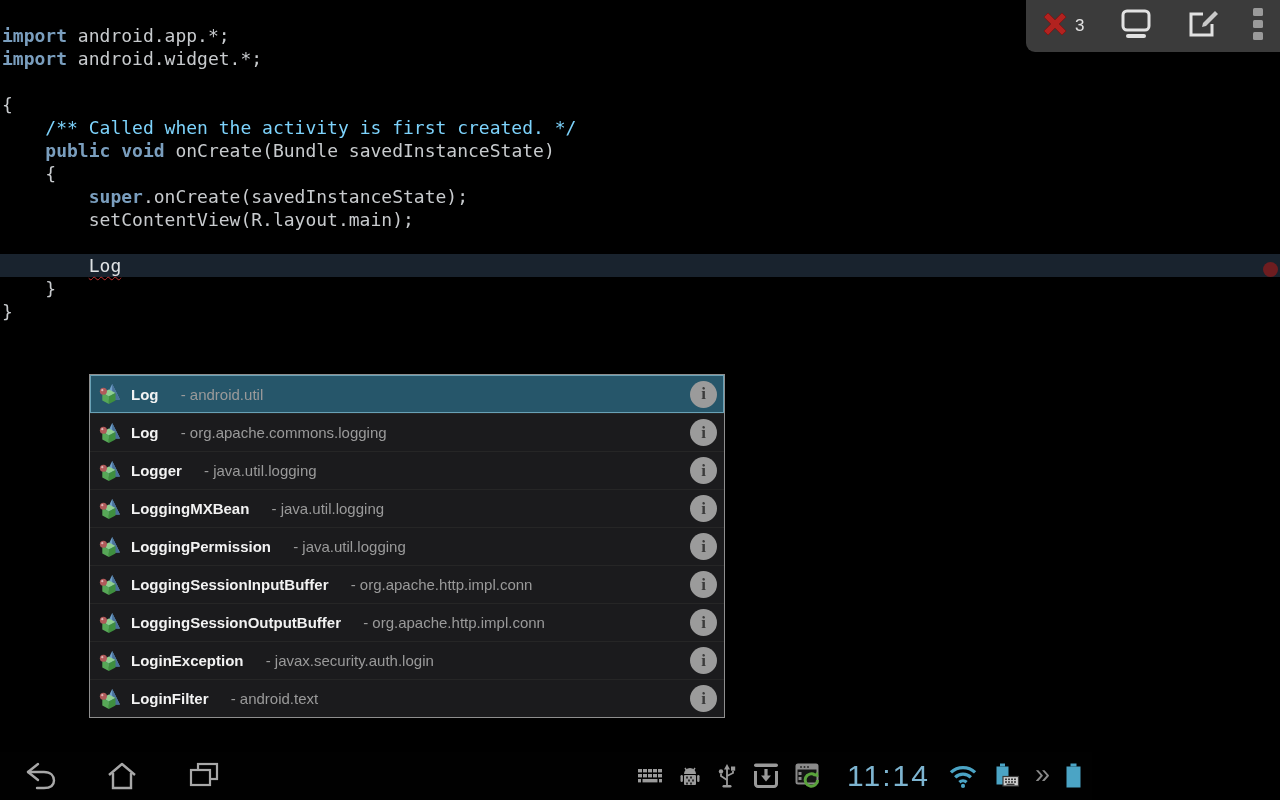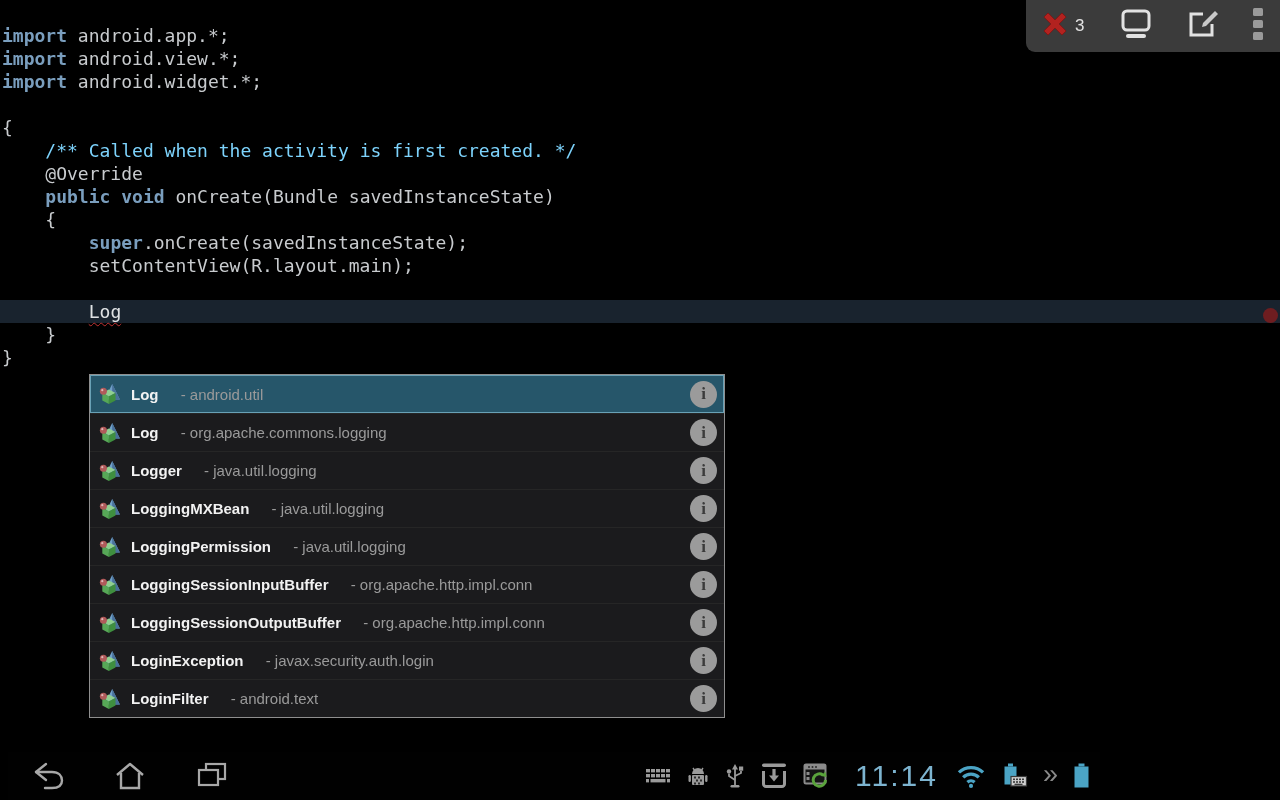--- a/index.html
+++ b/index.html
@@ -34,43 +34,41 @@
   .ac-row + .ac-row{border-top:1px solid #262626;}
   .ac-row.selected{background:#26566a;box-shadow:inset 0 0 0 1px #69a1b6;border-top:none;}
   .ac-icon{width:24px;height:22px;display:inline-flex;align-items:center;}
   .ac-name{color:#f2f2f2;font-weight:bold;font-size:15px;margin-left:8px;white-space:pre;}
   .ac-pkg{color:#9a9a9a;font-size:15px;margin-left:18px;white-space:pre;}
   .ac-info{margin-left:auto;width:27px;height:27px;border-radius:50%;background:#9b9b9b;
     display:flex;align-items:center;justify-content:center;cursor:pointer;}
   .ac-info-i{color:#3b3b3b;font-weight:bold;font-size:17px;font-family:"Liberation Serif",serif;}
 
   
-  .system-bar{position:absolute;left:8px;bottom:0;width:1092px;height:48px;background:#010101;
+  .system-bar{position:absolute;left:0;bottom:0;width:1092px;height:48px;background:#010101;
     display:flex;align-items:center;}
   .nav-group{display:flex;align-items:center;gap:46px;padding-left:22px;}
   .nav-btn{width:36px;height:34px;display:flex;align-items:center;justify-content:center;cursor:pointer;}
   .status-group{margin-left:auto;display:flex;align-items:center;gap:15px;padding-right:10px;}
   .status-ic{display:flex;align-items:center;justify-content:center;cursor:pointer;}
   .clock{color:#7db4d0;font-size:30px;font-weight:200;letter-spacing:2px;margin:0 4px 0 10px;}
   .chevrons{color:#8a8a8a;font-size:27px;line-height:20px;margin-top:-4px;}
 </style>
 </head>
 <body>
 
 <div class="screen">
 
   <div class="editor">
     <div class="code-lines">
         <div class="code-line"><span class="seg kw">import</span><span class="seg pl"> android.app.*;</span></div>
-        <div class="code-line"><span class="seg kw">import</span><span class="seg pl"> android.view.*;</span></div>
         <div class="code-line"><span class="seg kw">import</span><span class="seg pl"> android.widget.*;</span></div>
         <div class="code-line"></div>
         <div class="code-line"><span class="seg pl">{</span></div>
         <div class="code-line"><span class="seg pl">    </span><span class="seg cm">/** Called when the activity is first created. */</span></div>
-        <div class="code-line"><span class="seg pl">    @Override</span></div>
         <div class="code-line"><span class="seg pl">    </span><span class="seg kw">public</span><span class="seg pl"> </span><span class="seg kw">void</span><span class="seg pl"> onCreate(Bundle savedInstanceState)</span></div>
         <div class="code-line"><span class="seg pl">    {</span></div>
         <div class="code-line"><span class="seg pl">        </span><span class="seg kw">super</span><span class="seg pl">.onCreate(savedInstanceState);</span></div>
         <div class="code-line"><span class="seg pl">        setContentView(R.layout.main);</span></div>
         <div class="code-line"></div>
         <div class="code-line current"><span class="seg pl">        </span><span class="seg err">Log</span><span class="error-marker"></span></div>
         <div class="code-line"><span class="seg pl">    }</span></div>
         <div class="code-line"><span class="seg pl">}</span></div>
       </div>
   </div>

